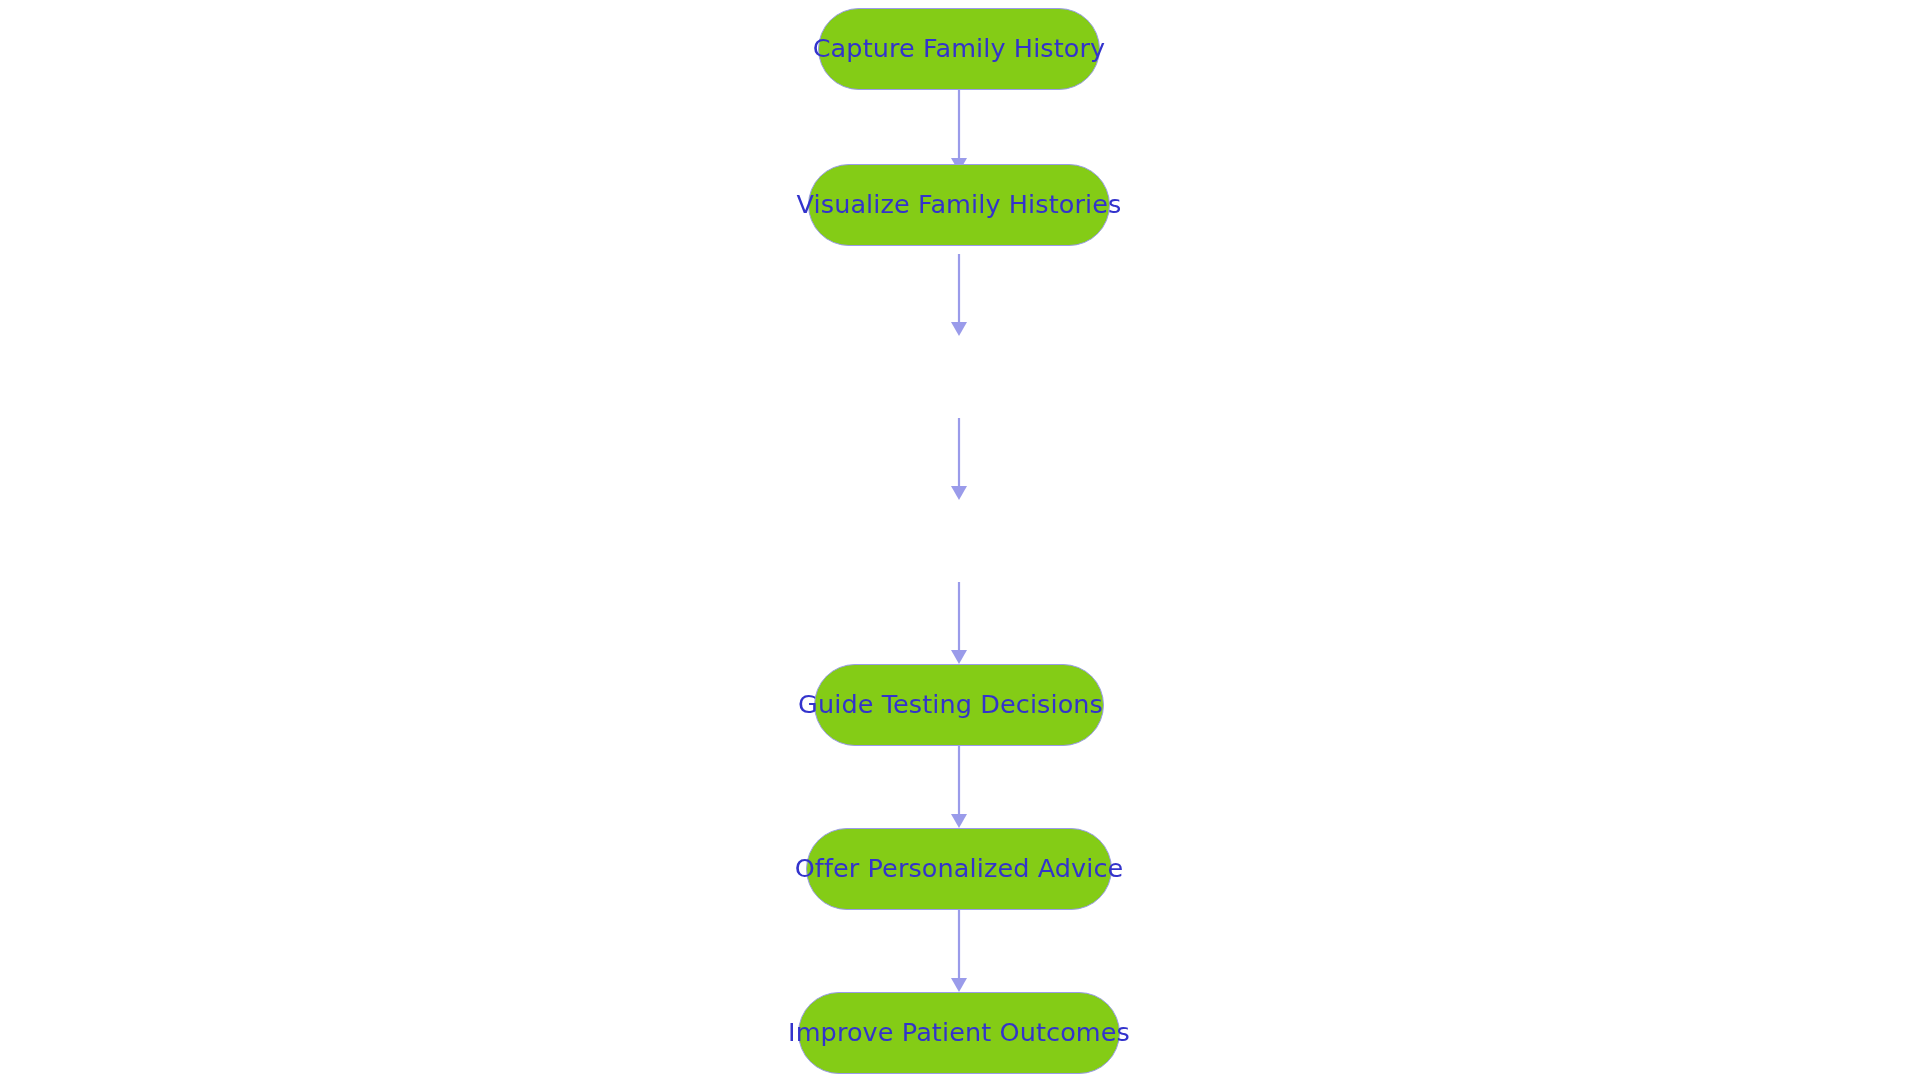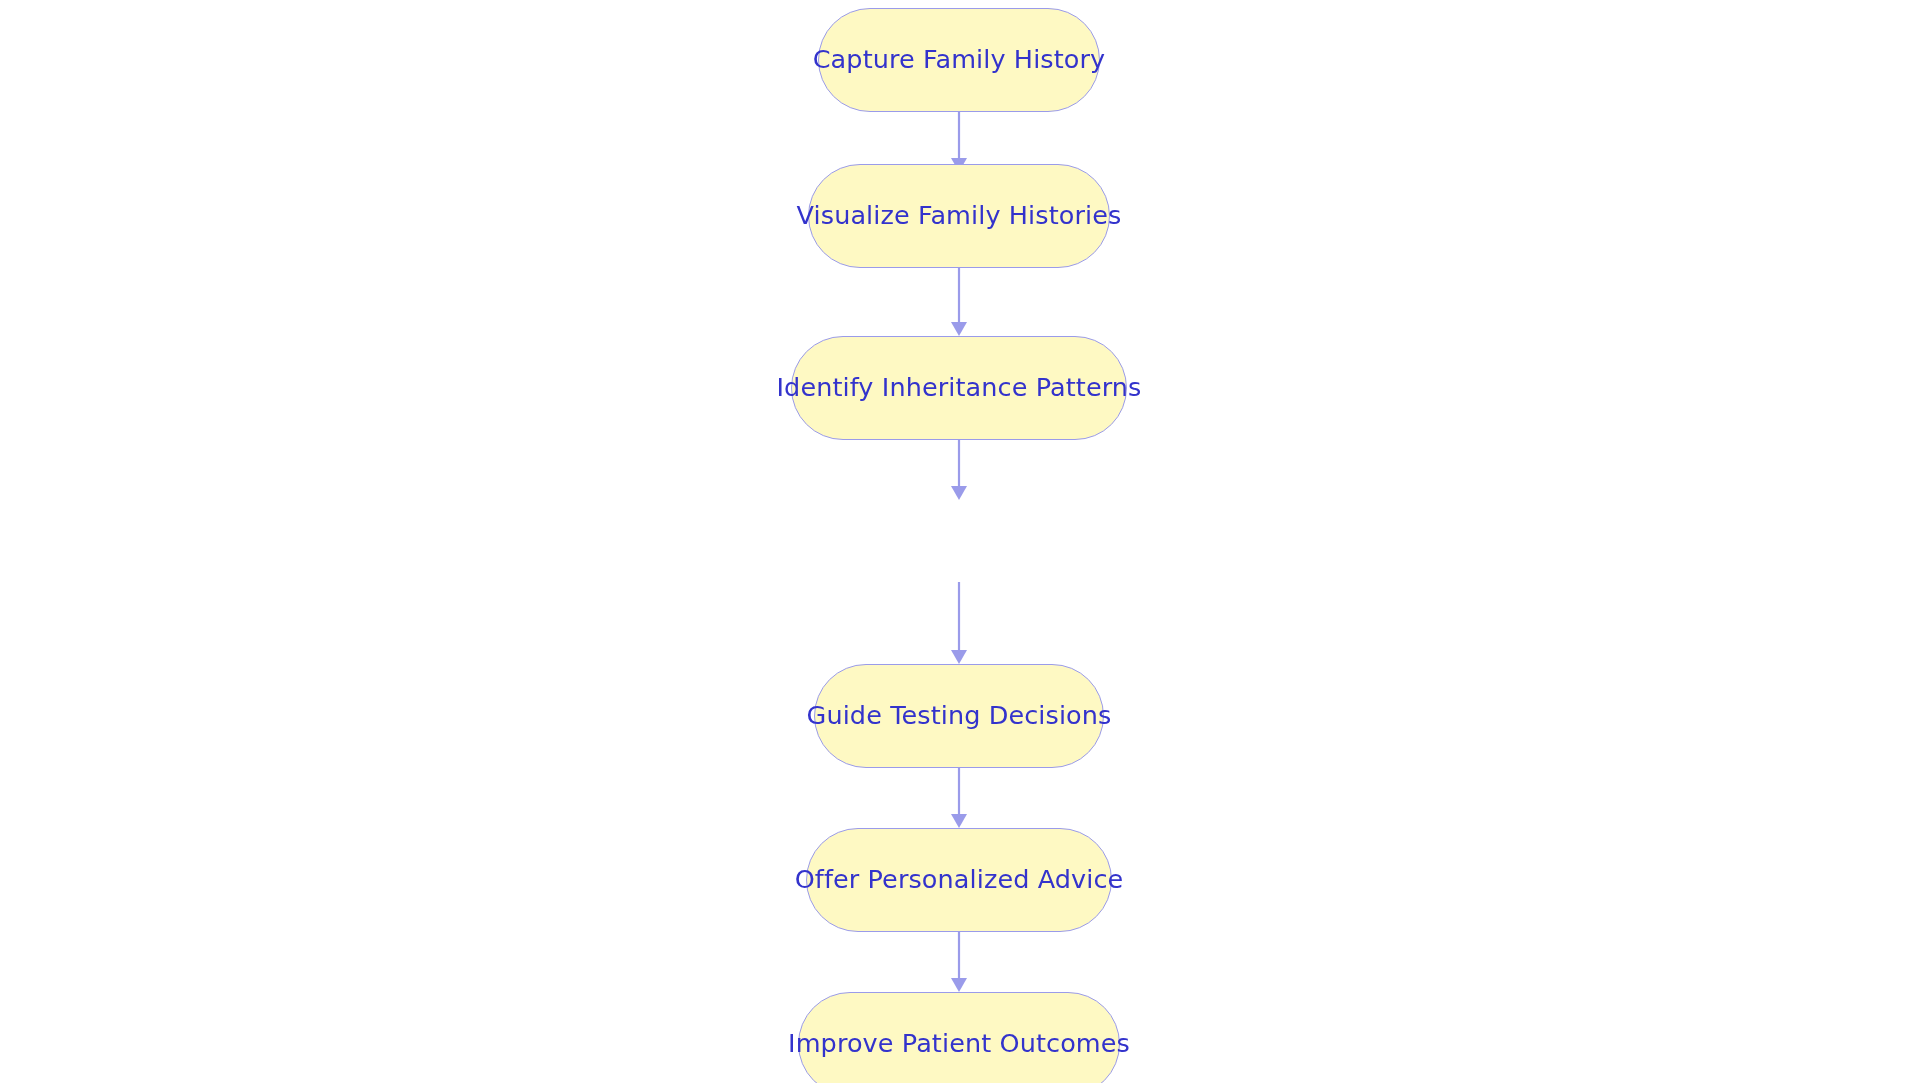--- a/index.html
+++ b/index.html
@@ -38,24 +38,24 @@
     width: 1920px;
     height: 1083px;
   }
 
   .flow-node {
     position: absolute;
     box-sizing: border-box;
     display: flex;
     align-items: center;
     justify-content: center;
-    background: #fef9c3;
+    background: #84cc16;
     border: 1.6px solid #9a9bea;
     border-radius: 999px;
-    height: 104px;
+    height: 82px;
     transform: translateX(-50%);
   }
 
   .flow-node-label {
     color: #3333cc;
     font-size: 25.5px;
     font-weight: 400;
     letter-spacing: 0.1px;
     white-space: nowrap;
     line-height: 1;
@@ -87,26 +87,23 @@
   <div class="node-layer">
 
     <div class="flow-node" style="left:959px; top:8px; width:282px;">
       <span class="flow-node-label">Capture Family History</span>
     </div>
 
     <div class="flow-node" style="left:959px; top:164px; width:302px;">
       <span class="flow-node-label">Visualize Family Histories</span>
     </div>
 
-    <div class="flow-node" style="left:959px; top:336px; width:336px;">
-      <span class="flow-node-label">Identify Inheritance Patterns</span>
-    </div>
 
 
-    <div class="flow-node" style="left:959px; top:664px; width:290px;">
+    <div class="flow-node" style="left:959px; top:664px; width:290px;justify-content:flex-end;">
       <span class="flow-node-label">Guide Testing Decisions</span>
     </div>
 
     <div class="flow-node" style="left:959px; top:828px; width:306px;">
       <span class="flow-node-label">Offer Personalized Advice</span>
     </div>
 
     <div class="flow-node" style="left:959px; top:992px; width:322px;">
       <span class="flow-node-label">Improve Patient Outcomes</span>
     </div>

